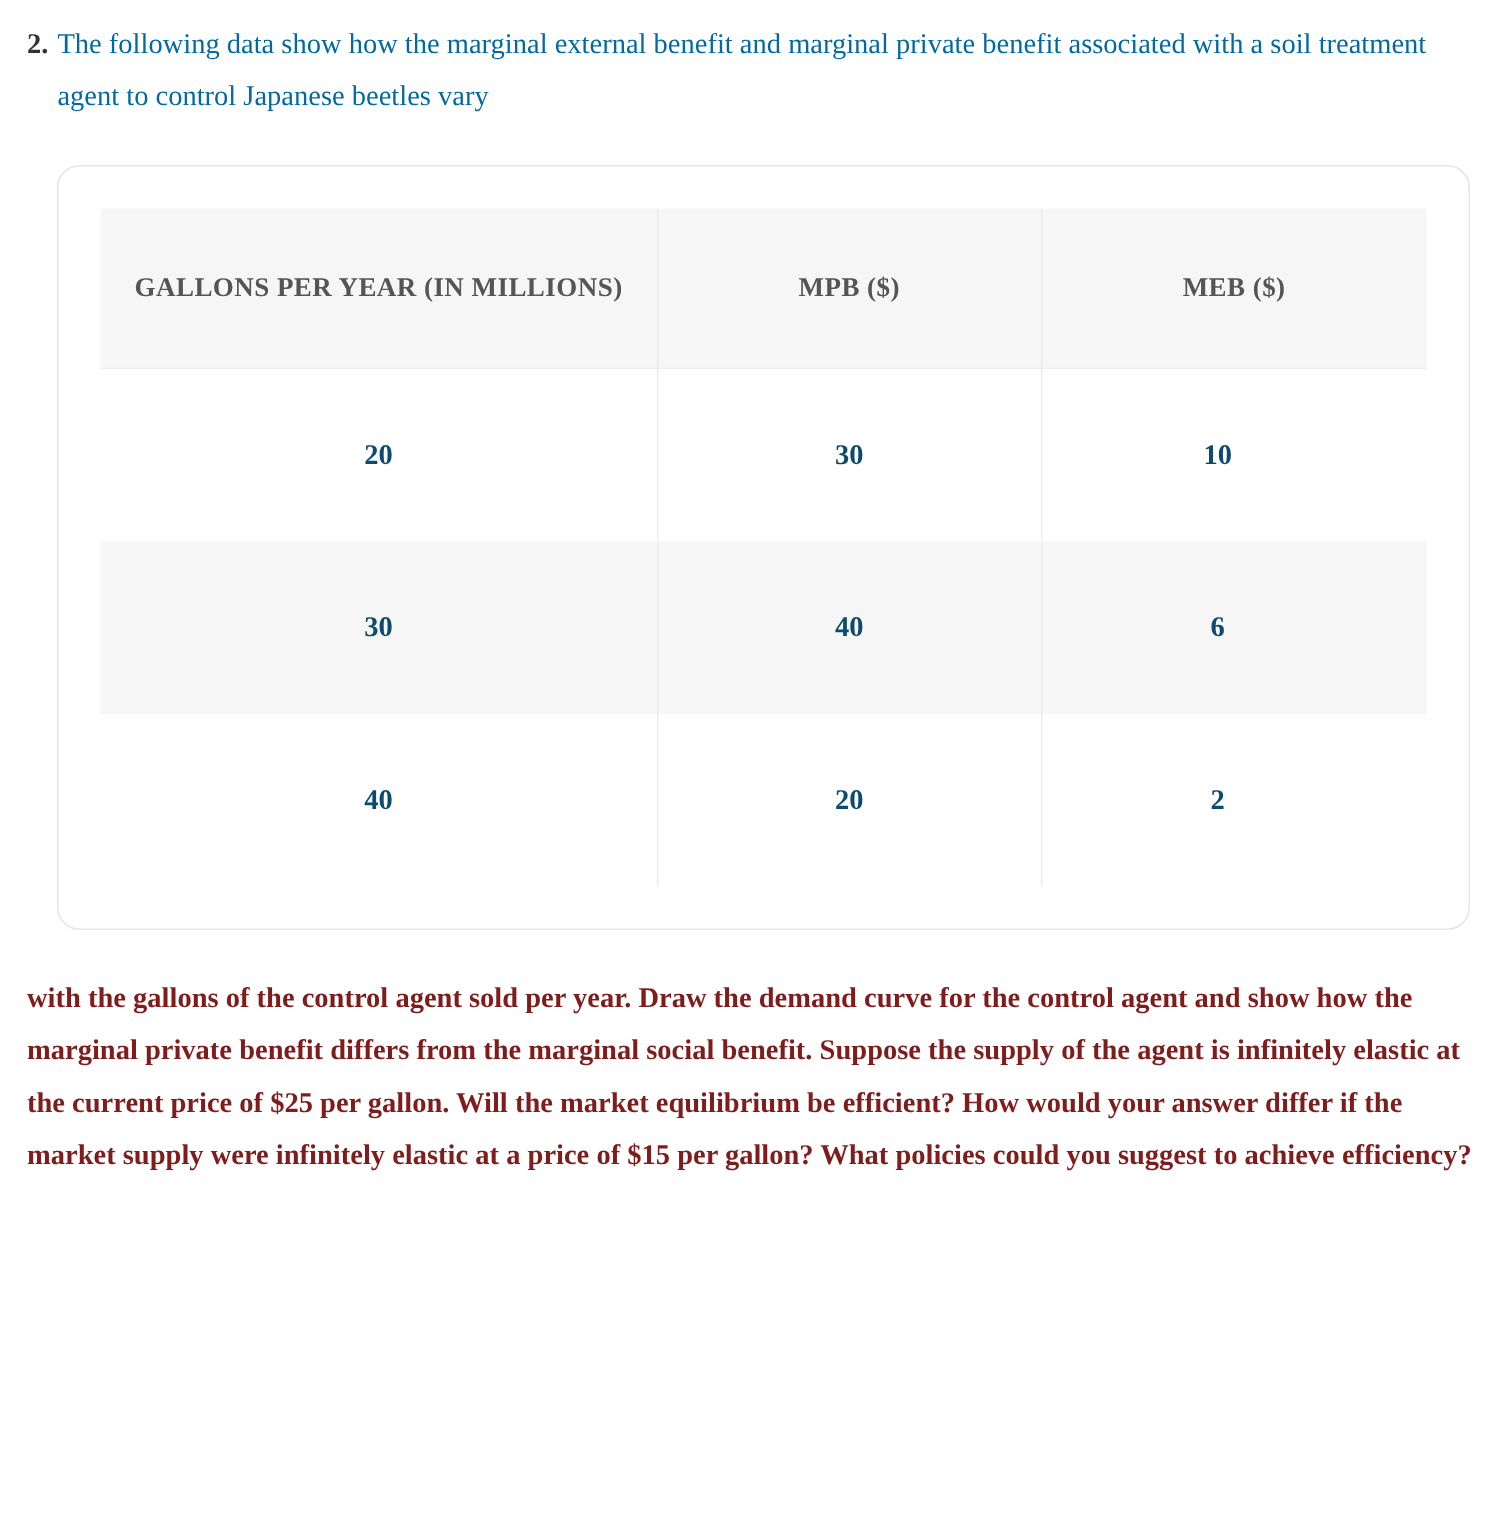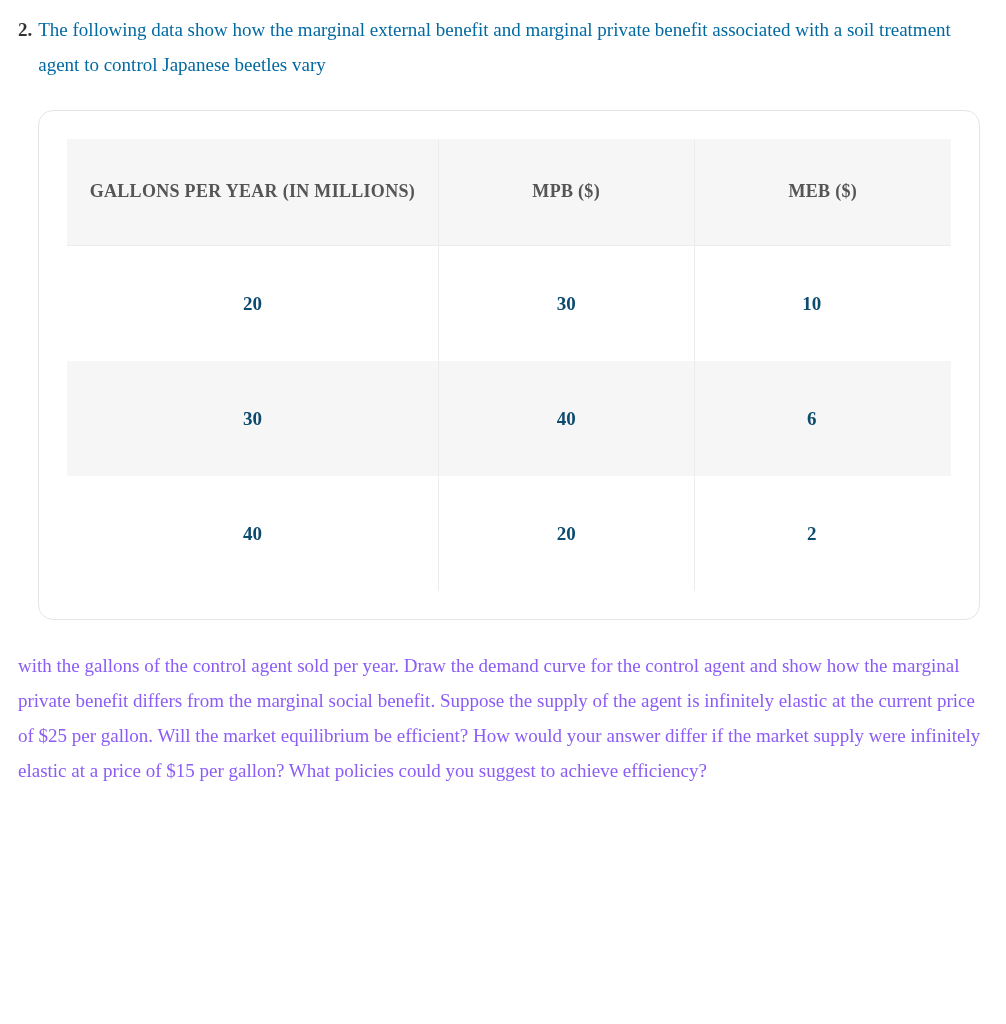--- a/index.html
+++ b/index.html
@@ -79,21 +79,22 @@
     }
     .col-mpb {
       text-align: center;
     }
     .col-meb {
       text-align: center;
       padding-right: 40px;
     }
     .continuation {
       margin-top: 28px;
-      color: #8b5cf6;
+      color: #7f1d1d;
+      font-weight: bold;
     }
   </style>
 </head>
 <body>
 
 <div class="question-block">
   <span class="question-number">2.</span>
   <span class="question-text">The following data show how the marginal external benefit and marginal private benefit associated with a soil treatment agent to control Japanese beetles vary</span>
 </div>
 

